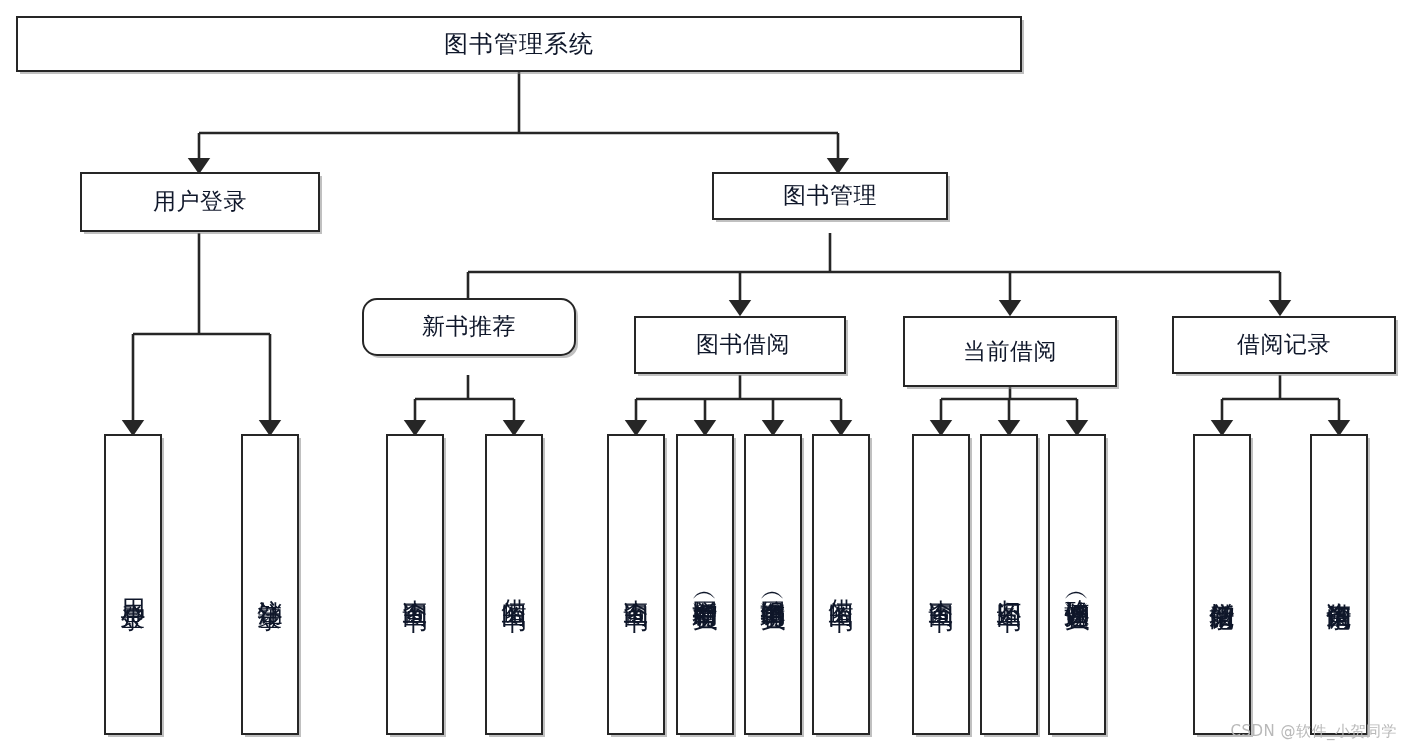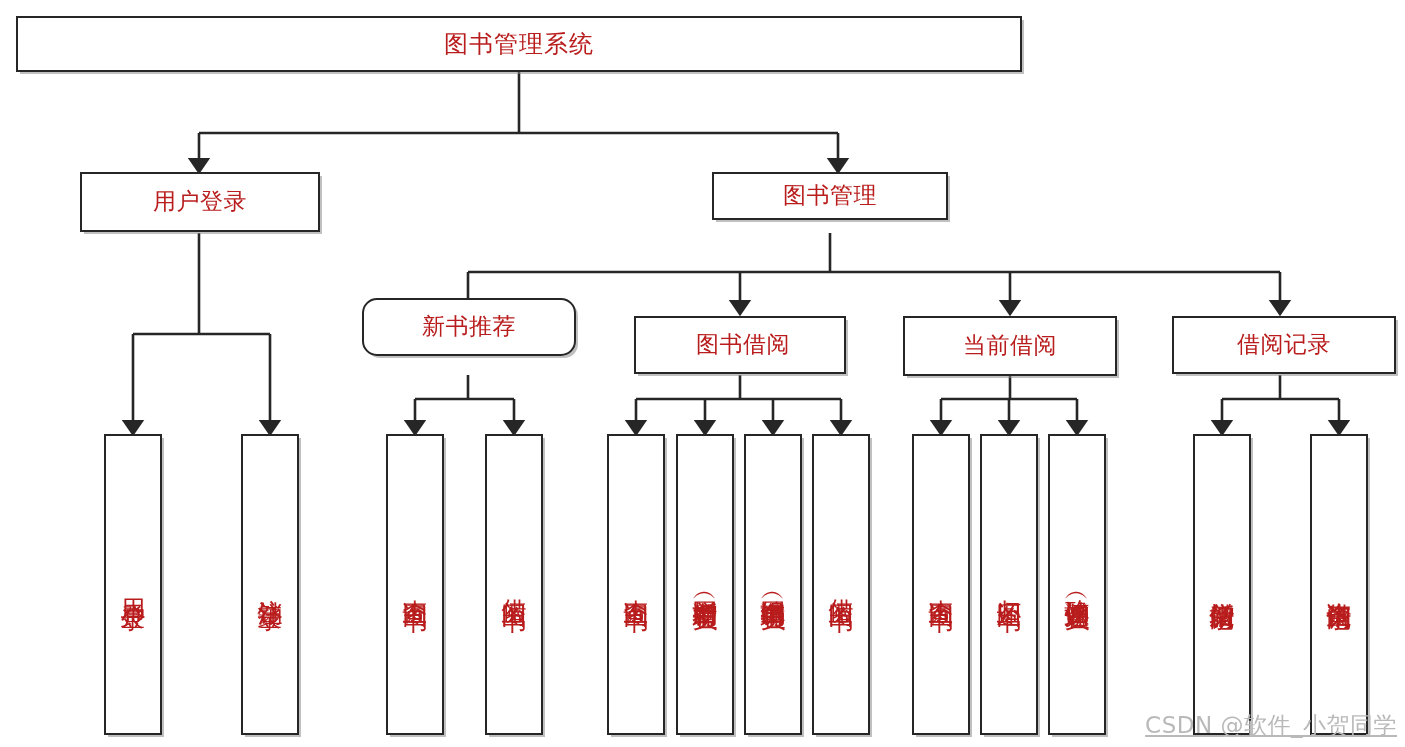--- a/index.html
+++ b/index.html
@@ -30,21 +30,21 @@
     box-sizing: border-box;
     background: #ffffff;
     border: 2.5px solid #262626;
     box-shadow: 3px 3px 0 -1px rgba(140,140,140,0.55);
     display: flex;
     align-items: center;
     justify-content: center;
     overflow: hidden;
   }
   .node .lbl {
-    color: #b91c1c;
+    color: #0f172a;
     line-height: 1.18;
     text-align: right;
     white-space: nowrap;
   }
   
   .node.horiz .lbl {
     font-size: 23px;
     letter-spacing: 0.5px;
   }
   .node.root .lbl {
@@ -64,26 +64,25 @@
     line-height: 1;
   }
   .node.vert.tall .lbl {
     font-size: 25px;
     letter-spacing: 1px;
   }
   .watermark {
     position: absolute;
     right: 8px;
     bottom: 6px;
-    font-size: 23px;
+    font-size: 15px;
     color: #b9b9b9;
     letter-spacing: 0.5px;
     white-space: nowrap;
     user-select: none;
-    text-decoration: underline;
   }
 </style>
 </head>
 <body>
 
 <div id="canvas">
 
   <svg class="wires" viewBox="0 0 1405 747" xmlns="http://www.w3.org/2000/svg">
     <defs>
       <marker id="arw" markerWidth="11" markerHeight="11" refX="3.2" refY="5" orient="auto" markerUnits="strokeWidth">
@@ -144,21 +143,21 @@
   <div class="node horiz" style="left:712px; top:172px; width:236px; height:48px;">
     <span class="lbl">图书管理</span>
   </div>
 
   <div class="node horiz" style="left:362px; top:298px; width:214px; height:58px;border-radius:15px;">
     <span class="lbl">新书推荐</span>
   </div>
   <div class="node horiz" style="left:634px; top:316px; width:212px; height:58px;padding-left:6px;">
     <span class="lbl">图书借阅</span>
   </div>
-  <div class="node horiz" style="left:903px; top:316px; width:214px; height:60px;">
+  <div class="node horiz" style="left:903px; top:316px; width:214px; height:71px;">
     <span class="lbl">当前借阅</span>
   </div>
   <div class="node horiz" style="left:1172px; top:316px; width:224px; height:58px;">
     <span class="lbl">借阅记录</span>
   </div>
 
   <div class="node vert" style="left:104px; top:434px; width:58px; height:301px;">
     <span class="lbl">用户登录</span>
   </div>
   <div class="node vert" style="left:241px; top:434px; width:58px; height:301px;">

